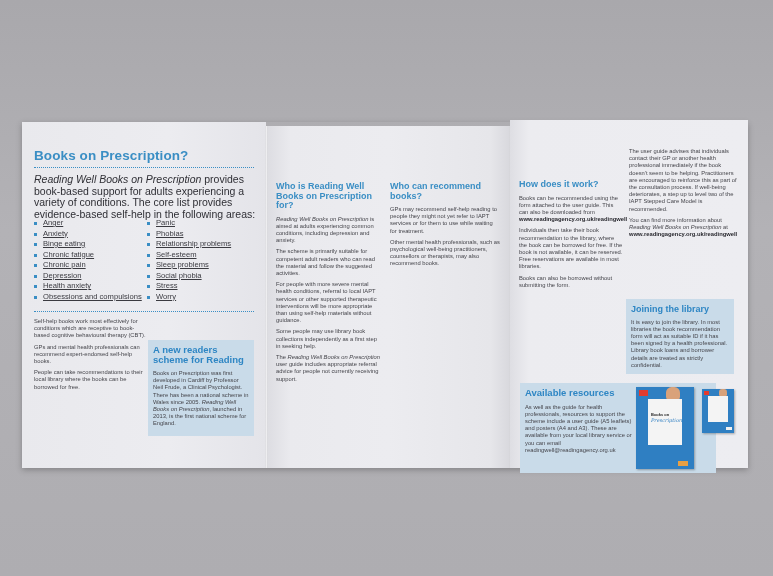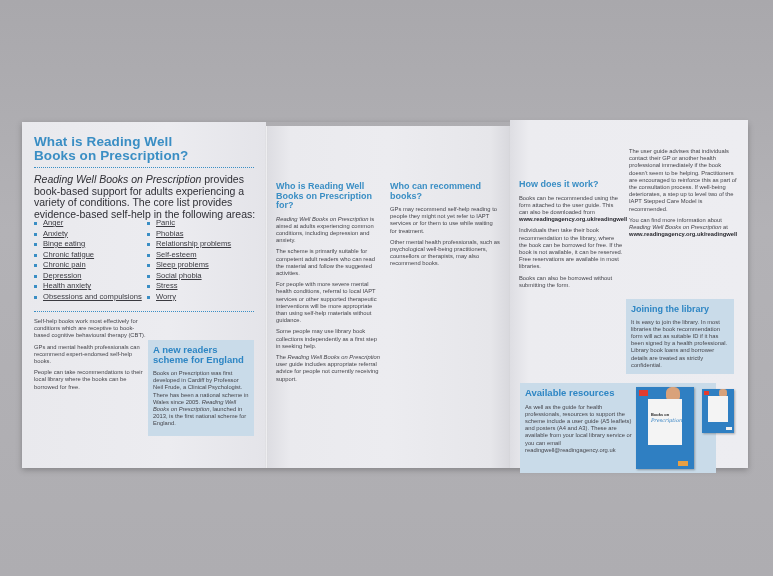--- a/index.html
+++ b/index.html
@@ -99,21 +99,21 @@
       background: linear-gradient(90deg, rgba(0,0,0,0.06), rgba(255,255,255,0.5), rgba(0,0,0,0.05));
     }
   </style>
 </head>
 <body>
 
 <div class="brochure">
 
   <div class="panel panel-left">
     <h1 class="title">
-      <span>What is Reading Well</span><br>
+      <br>
       <span>Books on Prescription?</span>
     </h1>
     <div class="dotline" style="left:12px; top:45px; width:220px;"></div>
     <div class="intro">
       <i>Reading Well Books on Prescription</i><span> provides book-based support for adults experiencing a variety of conditions. The core list provides evidence-based self-help in the following areas:</span>
     </div>
     <ul class="conds" style="left:11px;">
       <li>Anger</li>
       <li>Anxiety</li>
       <li>Binge eating</li>
@@ -137,21 +137,21 @@
 
     <div class="col small" style="left:12px; top:196px; width:112px;">
       <p>Self-help books work most effectively for conditions which are receptive to book-based cognitive behavioural therapy (CBT).</p>
       <p>GPs and mental health professionals can recommend expert-endorsed self-help books.</p>
       <p>People can take recommendations to their local library where the books can be borrowed for free.</p>
     </div>
 
     <div class="bluebox" style="left:126px; top:198px; width:106px; height:96px; padding:5px 4px 4px 5px;">
       <div class="boxhead" style="font-size:9.5px; line-height:10px;">
         <span>A new readers</span><br>
-        <span>scheme for England</span>
+        <span>scheme for Reading</span>
       </div>
       <div class="small">
         <span>Books on Prescription was first developed in Cardiff by Professor Neil Frude, a Clinical Psychologist. There has been a national scheme in Wales since 2005. </span><i>Reading Well Books on Prescription</i><span>, launched in 2013, is the first national scheme for England.</span>
       </div>
     </div>
   </div>
 
   <div class="panel panel-mid">
     <div class="col" style="left:10px; top:8px; width:106px;">
       <div class="midhead">Who is Reading Well Books on Prescription for?</div>

